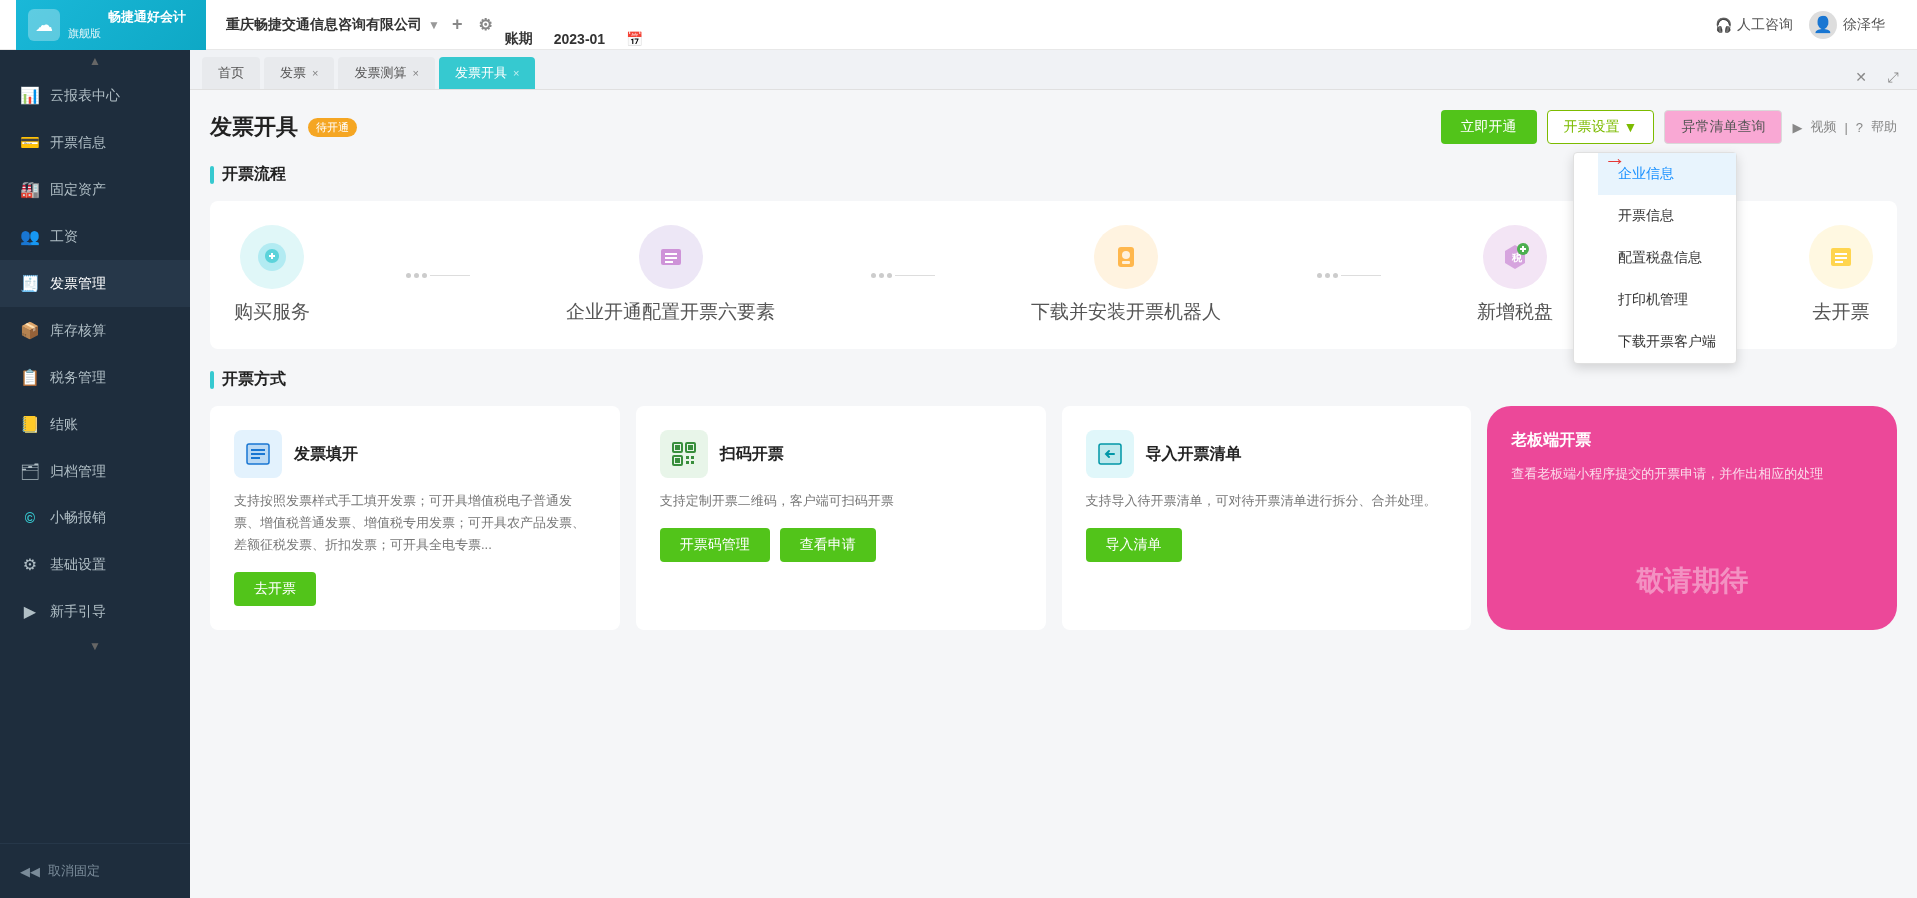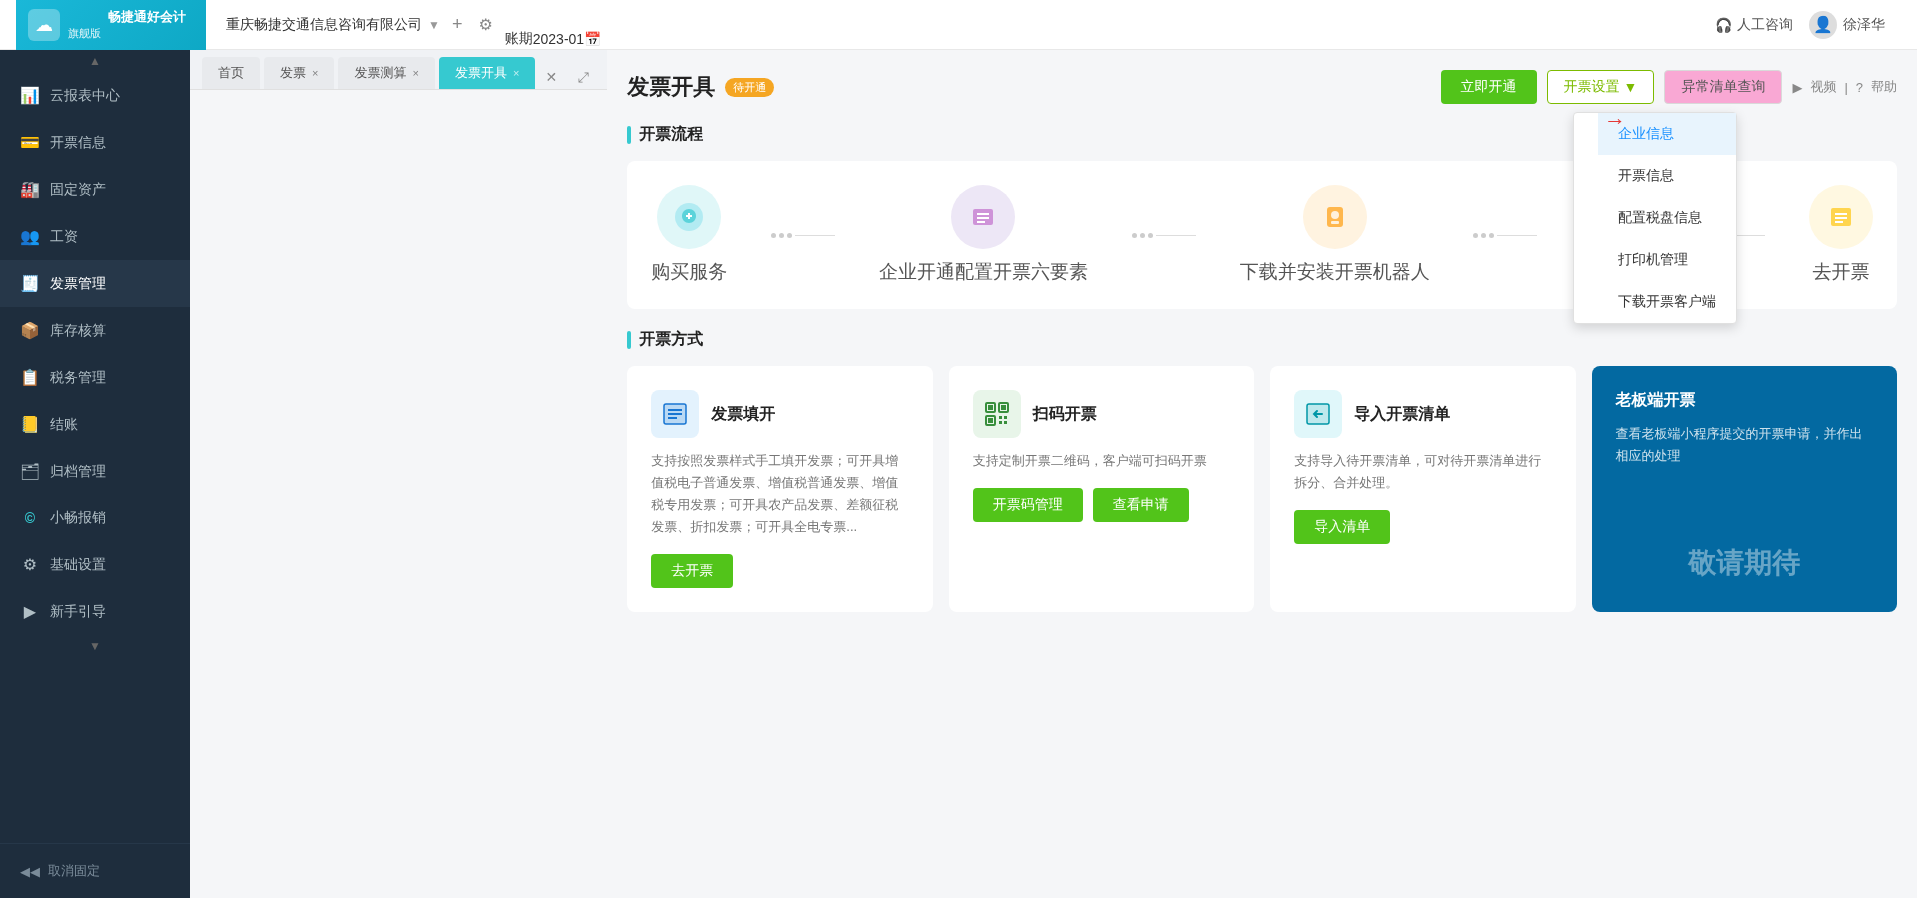--- a/index.html
+++ b/index.html
@@ -39,41 +39,42 @@
     }
     .logo-text { color: #fff; font-size: 14px; line-height: 1.3; }
     .logo-text .main { font-size: 13px; font-weight: bold; margin-left: 40px; }
     .logo-text .sub { font-size: 11px; opacity: 0.85; }
     .header-middle {
       flex: 1;
       display: flex;
       align-items: center;
       padding: 0 20px;
       gap: 12px;
+      font-weight: bold;
     }
     .company-selector {
       display: flex;
       align-items: center;
       gap: 6px;
       font-size: 14px;
       color: #333;
       cursor: pointer;
     }
     .company-selector .arrow { color: #999; font-size: 12px; }
     .header-icons {
       display: flex;
       align-items: center;
       gap: 16px;
       color: #666;
       font-size: 13px;
     }
     .period-label {
       display: flex;
       align-items: center;
-      gap: 0;
+      gap: 21px;
       color: #333;
       font-size: 14px;
       margin-top: 28px;
     }
     .header-right {
       display: flex;
       align-items: center;
       gap: 16px;
       padding-right: 16px;
       font-size: 14px;
@@ -146,20 +147,21 @@
       padding: 10px 20px;
       color: #7a8b99;
       font-size: 13px;
       cursor: pointer;
     }
 
     
     .content-area {
       flex: 1;
       display: flex;
+      flex-direction: column;
       overflow: hidden;
       background: #f5f6f8;
     }
 
     
     .tabs-bar {
       height: 40px;
       background: #f0f2f5;
       display: flex;
       align-items: flex-end;
@@ -439,23 +441,24 @@
       color: #fff;
       border: none;
       padding: 8px 20px;
       border-radius: 4px;
       font-size: 14px;
       cursor: pointer;
       align-self: flex-start;
       margin-top: 4px;
     }
     .method-card.gray-overlay {
-      background: #0369a1;
+      background: #ec4899;
       position: relative;
       overflow: hidden;
+      border-radius: 24px;
     }
     .method-card.gray-overlay .method-title { color: #fff; }
     .method-card.gray-overlay .method-desc { color: rgba(255,255,255,0.8); }
     .overlay-text {
       position: absolute;
       bottom: 30px;
       left: 0; right: 0;
       text-align: center;
       font-size: 28px;
       color: rgba(255,255,255,0.4);

